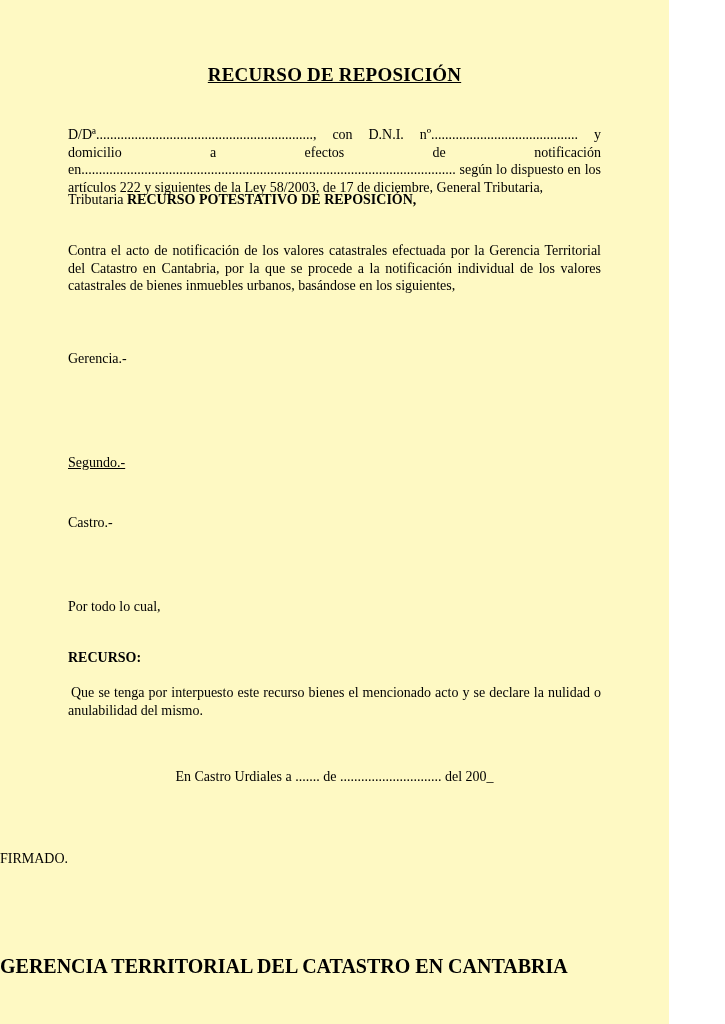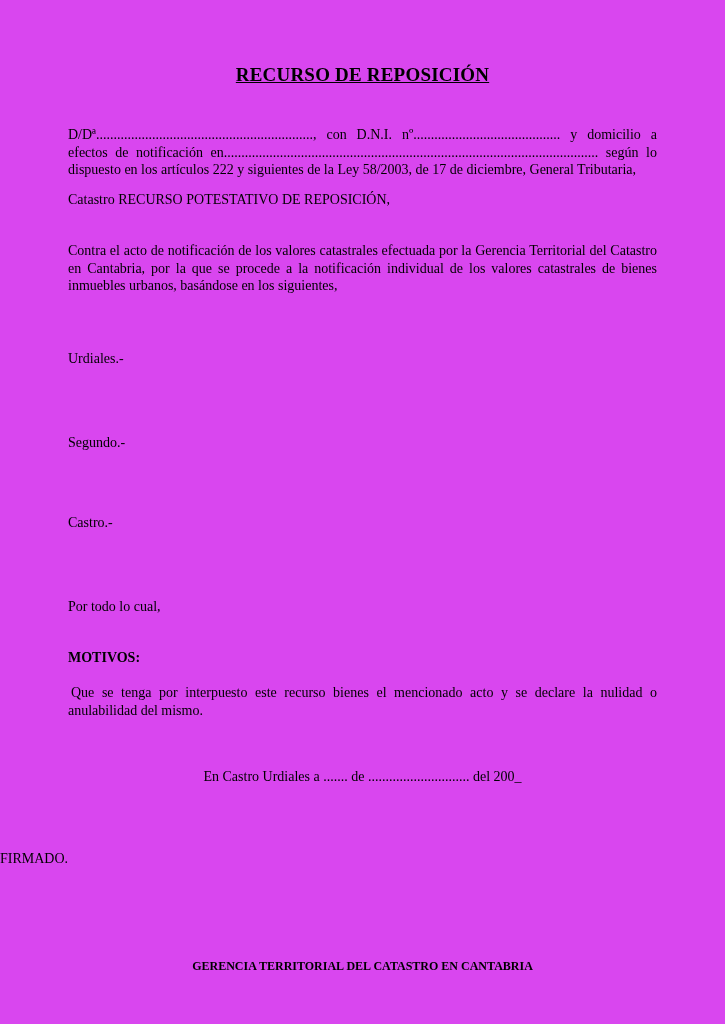--- a/index.html
+++ b/index.html
@@ -2,23 +2,23 @@
 <html><head>
 <meta charset="utf-8">
 <style>
   html, body {
     margin: 0;
     padding: 0;
     background: #ffffff;
   }
   .page {
     position: relative;
-    width: 725px;
+    width: 669px;
     height: 1024px;
-    background: #d946ef;
+    background: #fef9c3;
     font-family: "Liberation Serif", "DejaVu Serif", serif;
     color: #000000;
     overflow: hidden;
   }
   .block {
     position: absolute;
     left: 68px;
     right: 68px;
     font-size: 14px;
     line-height: 17.6px;
@@ -33,65 +33,64 @@
     font-size: 19px;
     font-weight: bold;
     text-decoration: underline;
     letter-spacing: 0.2px;
   }
   .intro { top: 126px; }
   .interpone { top: 191px; }
   .contra { top: 242px; }
   .motivos-heading { top: 300px; font-weight: bold; }
   .motivo-1 { top: 350px; }
-  .motivo-2 { top: 434px; }
+  .motivo-2 { top: 454px; text-decoration: underline; }
   .motivo-3 { top: 514px; }
   .por-todo { top: 598px; }
   .solicita-heading { top: 649px; font-weight: bold; }
   .solicita-body { top: 684px; text-indent: 3px; }
   .date-line { top: 768px; text-align: center; }
   .firmado {
     top: 850px;
     left: 0;
     right: 70px;
     text-align: left;
   }
   .footer-line {
     top: 958px;
     left: 0;
     right: 0;
-    text-align: center;
-    font-size: 12px;
+    font-size: 20px;
     font-weight: bold;
   }
-  .bold { font-weight: normal; }
+  .bold { font-weight: bold; }
 </style>
 </head>
 <body>
 
 <div class="page">
 
   <h1 class="block doc-title">RECURSO DE REPOSICIÓN</h1>
 
   <p class="block just intro"><span>D/Dª</span><span>..............................................................</span><span>, con D.N.I. nº</span><span>..........................................</span><span> y domicilio a efectos de notificación en</span><span>...........................................................................................................</span><span> según lo dispuesto en los artículos 222 y siguientes de la Ley 58/2003, de 17 de diciembre, General Tributaria,</span></p>
 
-  <p class="block interpone"><span>Catastro </span><span class="bold">RECURSO POTESTATIVO DE REPOSICIÓN,</span></p>
+  <p class="block interpone"><span>Tributaria </span><span class="bold">RECURSO POTESTATIVO DE REPOSICIÓN,</span></p>
 
   <p class="block just contra">Contra el acto de notificación de los valores catastrales efectuada por la Gerencia Territorial del Catastro en Cantabria, por la que se procede a la notificación individual de los valores catastrales de bienes inmuebles urbanos, basándose en los siguientes,</p>
 
 
-  <p class="block motivo-1">Urdiales.-</p>
+  <p class="block motivo-1">Gerencia.-</p>
 
   <p class="block motivo-2">Segundo.-</p>
 
   <p class="block motivo-3">Castro.-</p>
 
   <p class="block por-todo">Por todo lo cual,</p>
 
-  <p class="block solicita-heading">MOTIVOS:</p>
+  <p class="block solicita-heading">RECURSO:</p>
 
   <p class="block just solicita-body">Que se tenga por interpuesto este recurso bienes el mencionado acto y se declare la nulidad o anulabilidad del mismo.</p>
 
   <p class="block date-line"><span>En Castro Urdiales a </span><span>.......</span><span> de </span><span>.............................</span><span> del 200_</span></p>
 
   <p class="block firmado">FIRMADO.</p>
 
   <p class="block footer-line">GERENCIA TERRITORIAL DEL CATASTRO EN CANTABRIA</p>
 
 </div>

